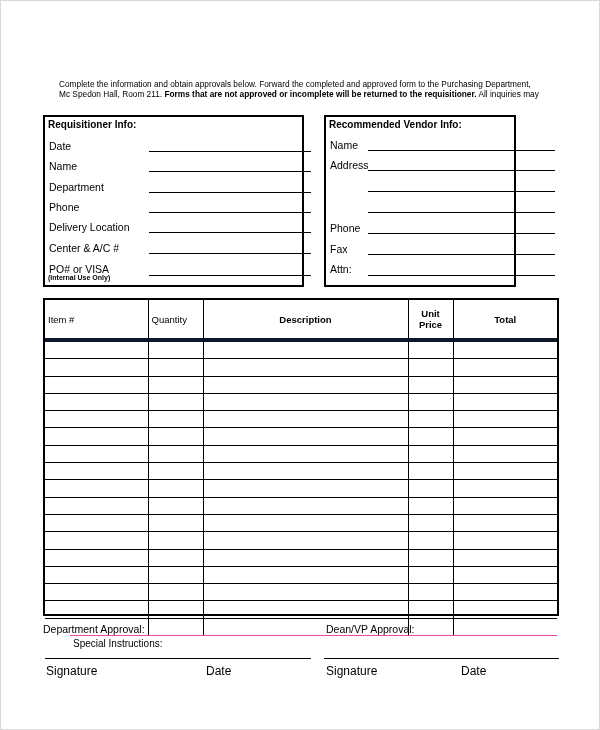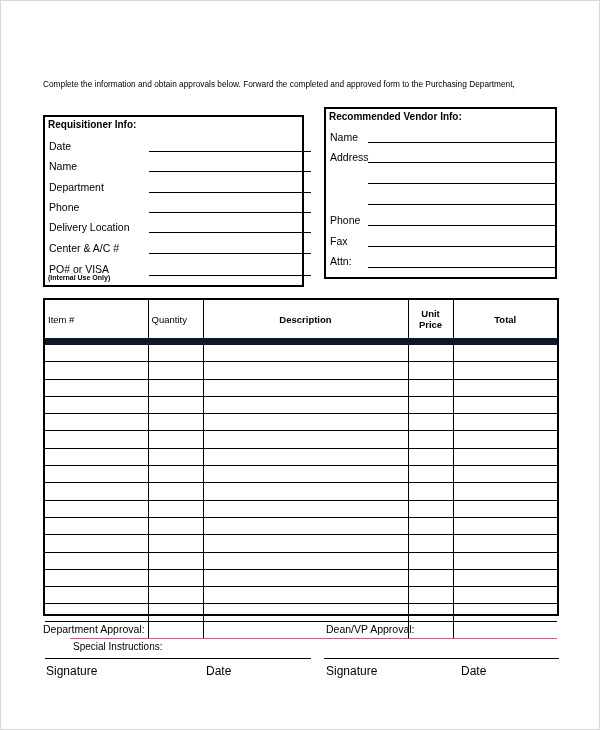--- a/index.html
+++ b/index.html
@@ -5,54 +5,55 @@
   html,body{margin:0;padding:0;background:#fff;}
   .page{
     position:relative;width:600px;height:730px;background:#fff;
     border:1px solid #d8d8d8;box-sizing:border-box;
     font-family:"Liberation Sans",sans-serif;color:#000;overflow:hidden;
   }
   .title{
     position:absolute;top:57px;left:0;width:584px;text-align:center;
     font-size:16px;letter-spacing:.3px;white-space:nowrap;
   }
-  .intro{position:absolute;left:42px;top:78px;width:520px;font-size:8.3px;line-height:10.4px;}
+  .intro{position:absolute;left:58px;top:78px;width:520px;font-size:8.3px;line-height:10.4px;}
   .intro .b{font-weight:bold;}
   .box{position:absolute;border:2px solid #000;box-sizing:border-box;}
   .box-req{left:42px;top:114px;width:261px;height:172px;}
-  .box-ven{left:323px;top:106px;width:233px;height:172px;}
+  .box-ven{left:323px;top:114px;width:192px;height:172px;}
   .boxhead{position:absolute;top:2px;left:3px;font-weight:bold;font-size:10px;white-space:nowrap;}
   .flabel{position:absolute;left:4px;font-size:10.5px;white-space:nowrap;}
   .fline{position:absolute;height:11px;border-bottom:1px solid #000;}
   .fline .fval{position:absolute;left:2px;bottom:1px;font-size:10px;white-space:nowrap;}
   .fnote{position:absolute;left:3px;top:157px;font-size:7px;font-weight:bold;white-space:nowrap;}
   .tablewrap{
     position:absolute;left:42px;top:297px;width:516px;height:318px;
     border:2px solid #000;box-sizing:border-box;display:flex;flex-direction:column;
   }
   table{width:100%;border-collapse:collapse;table-layout:fixed;}
   th{font-size:9.5px;font-weight:normal;height:14px;padding:0 0 0 3px;text-align:left;
-     border-right:1px solid #000;border-bottom:7px solid #0f172a;overflow:hidden;}
+     border-right:1px solid #000;border-bottom:4px solid #0f172a;overflow:hidden;}
   th.center{text-align:center;padding:8px;font-weight:bold;}
   th:last-child,td:last-child{border-right:none;}
   td{height:14.3px;border-right:1px solid #000;border-bottom:1px solid #000;}
   tbody tr:last-child td{border-bottom:none;}
   .special{flex:1;border-top:1px solid #ec4899;font-size:10px;padding:2px 0 0 3px;margin-left:25px;}
   .approval-label{position:absolute;top:622px;font-size:10.5px;white-space:nowrap;}
   .sigline{position:absolute;top:657px;height:0;border-top:1.5px solid #000;}
   .siglabel{position:absolute;top:663px;font-size:12px;white-space:nowrap;}
 </style>
 </head>
 <body>
 
 <div class="page">
 
 
   <div class="intro">
     <div>Complete the information and obtain approvals below.  Forward the completed and approved form to the Purchasing Department,</div>
+    <div><span>Mc Spedon Hall, Room 211.  </span><span class="b">Forms that are not approved or incomplete will be returned to the requisitioner.</span><span>  All inquiries may</span></div>
   </div>
 
   <div class="box box-req">
     <div class="boxhead">Requisitioner Info:</div>
 
     <div class="flabel" style="top:23px">Date</div>
     <div class="fline" style="top:23px;left:104px;width:162px">
         <span class="fval"></span>
       </div>
 

